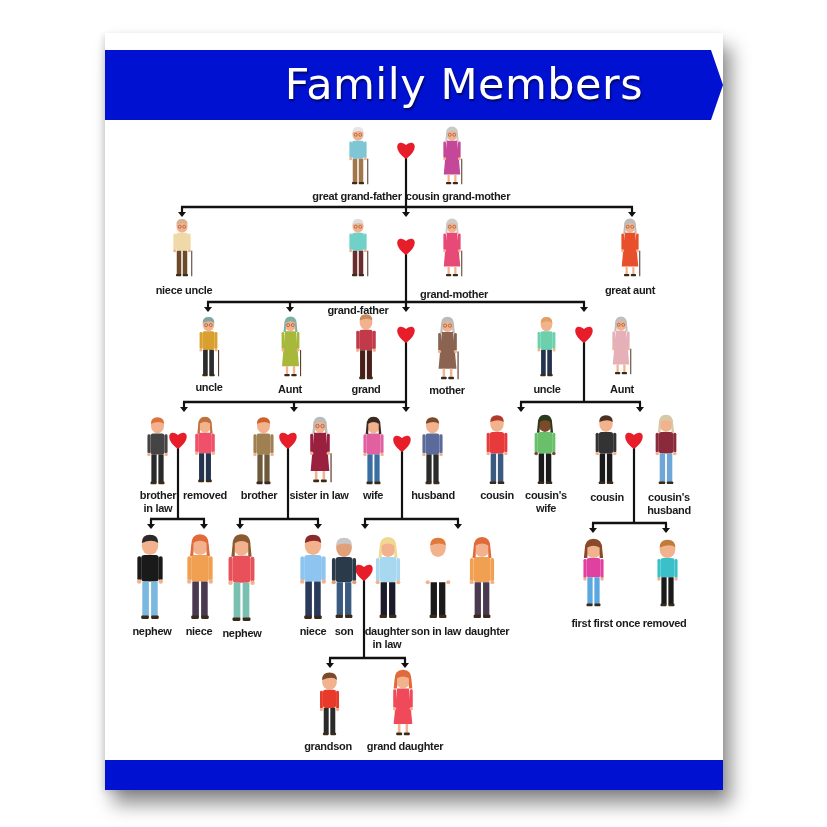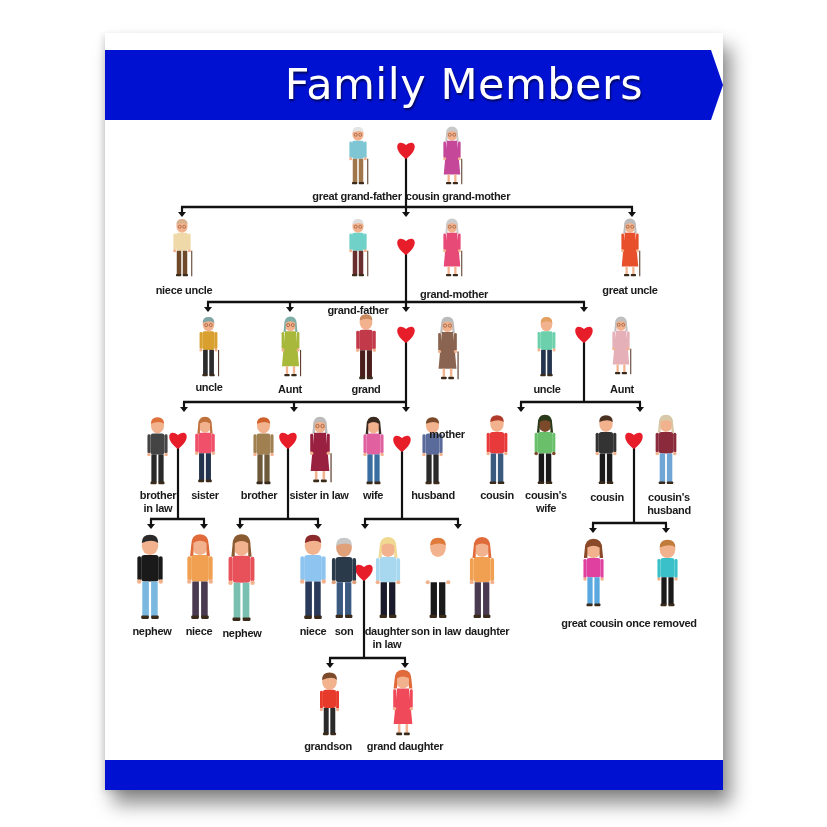--- a/index.html
+++ b/index.html
@@ -610,46 +610,46 @@
       <div class="lbl" style="left: 184px; top: 284px;">
         <span>niece uncle</span>
       </div>
       <div class="lbl" style="left: 358px; top: 284px; margin-top: 20px;">
         <span>grand-father</span>
       </div>
       <div class="lbl" style="left: 454px; top: 288px;">
         <span>grand-mother</span>
       </div>
       <div class="lbl" style="left: 630px; top: 284px;">
-        <span>great uncle</span>
+        <span>great aunt</span>
       </div>
       <div class="lbl" style="left: 209px; top: 381px;">
         <span>uncle</span>
       </div>
       <div class="lbl" style="left: 290px; top: 383px;">
         <span>Aunt</span>
       </div>
       <div class="lbl" style="left: 366px; top: 383px;">
         <span>grand</span>
       </div>
-      <div class="lbl" style="left: 447px; top: 384px; margin-top: 44px;">
+      <div class="lbl" style="left: 447px; top: 384px;">
         <span>mother</span>
       </div>
       <div class="lbl" style="left: 547px; top: 383px;">
         <span>uncle</span>
       </div>
       <div class="lbl" style="left: 622px; top: 383px;">
         <span>Aunt</span>
       </div>
       <div class="lbl" style="left: 158px; top: 489px;">
         <span>brother</span>
         <span>in law</span>
       </div>
       <div class="lbl" style="left: 205px; top: 489px;">
-        <span>sister</span>
+        <span>removed</span>
       </div>
       <div class="lbl" style="left: 259px; top: 489px;">
         <span>brother</span>
       </div>
       <div class="lbl" style="left: 319px; top: 489px;">
         <span>sister in law</span>
       </div>
       <div class="lbl" style="left: 373px; top: 489px;">
         <span>wife</span>
       </div>
@@ -694,17 +694,17 @@
       </div>
       <div class="lbl" style="left: 487px; top: 625px;">
         <span>daughter</span>
       </div>
       <div class="lbl" style="left: 328px; top: 740px;">
         <span>grandson</span>
       </div>
       <div class="lbl" style="left: 405px; top: 740px;">
         <span>grand daughter</span>
       </div>
-      <div class="lbl" style="left: 629px; top: 617px;">great cousin once removed</div>
+      <div class="lbl" style="left: 629px; top: 617px;">first first once removed</div>
     </div>
 </div>
 
 <div id="footer-bar"></div>
 
 </body></html>

